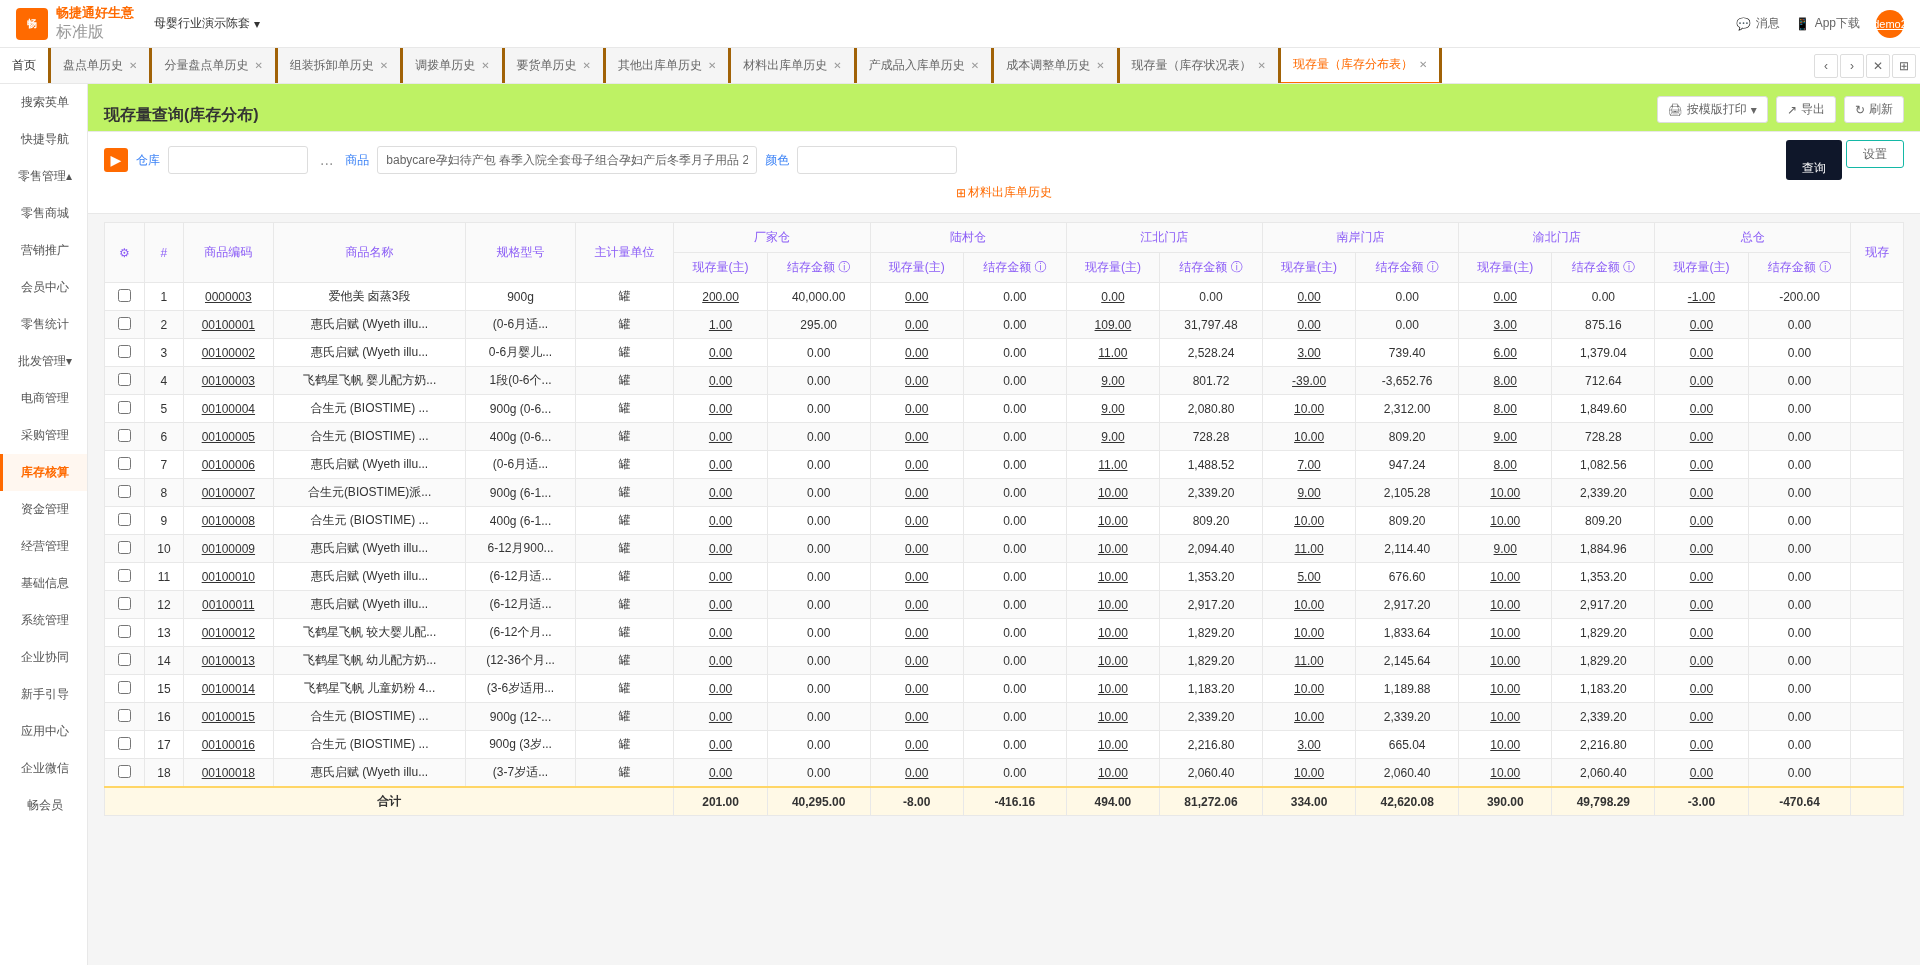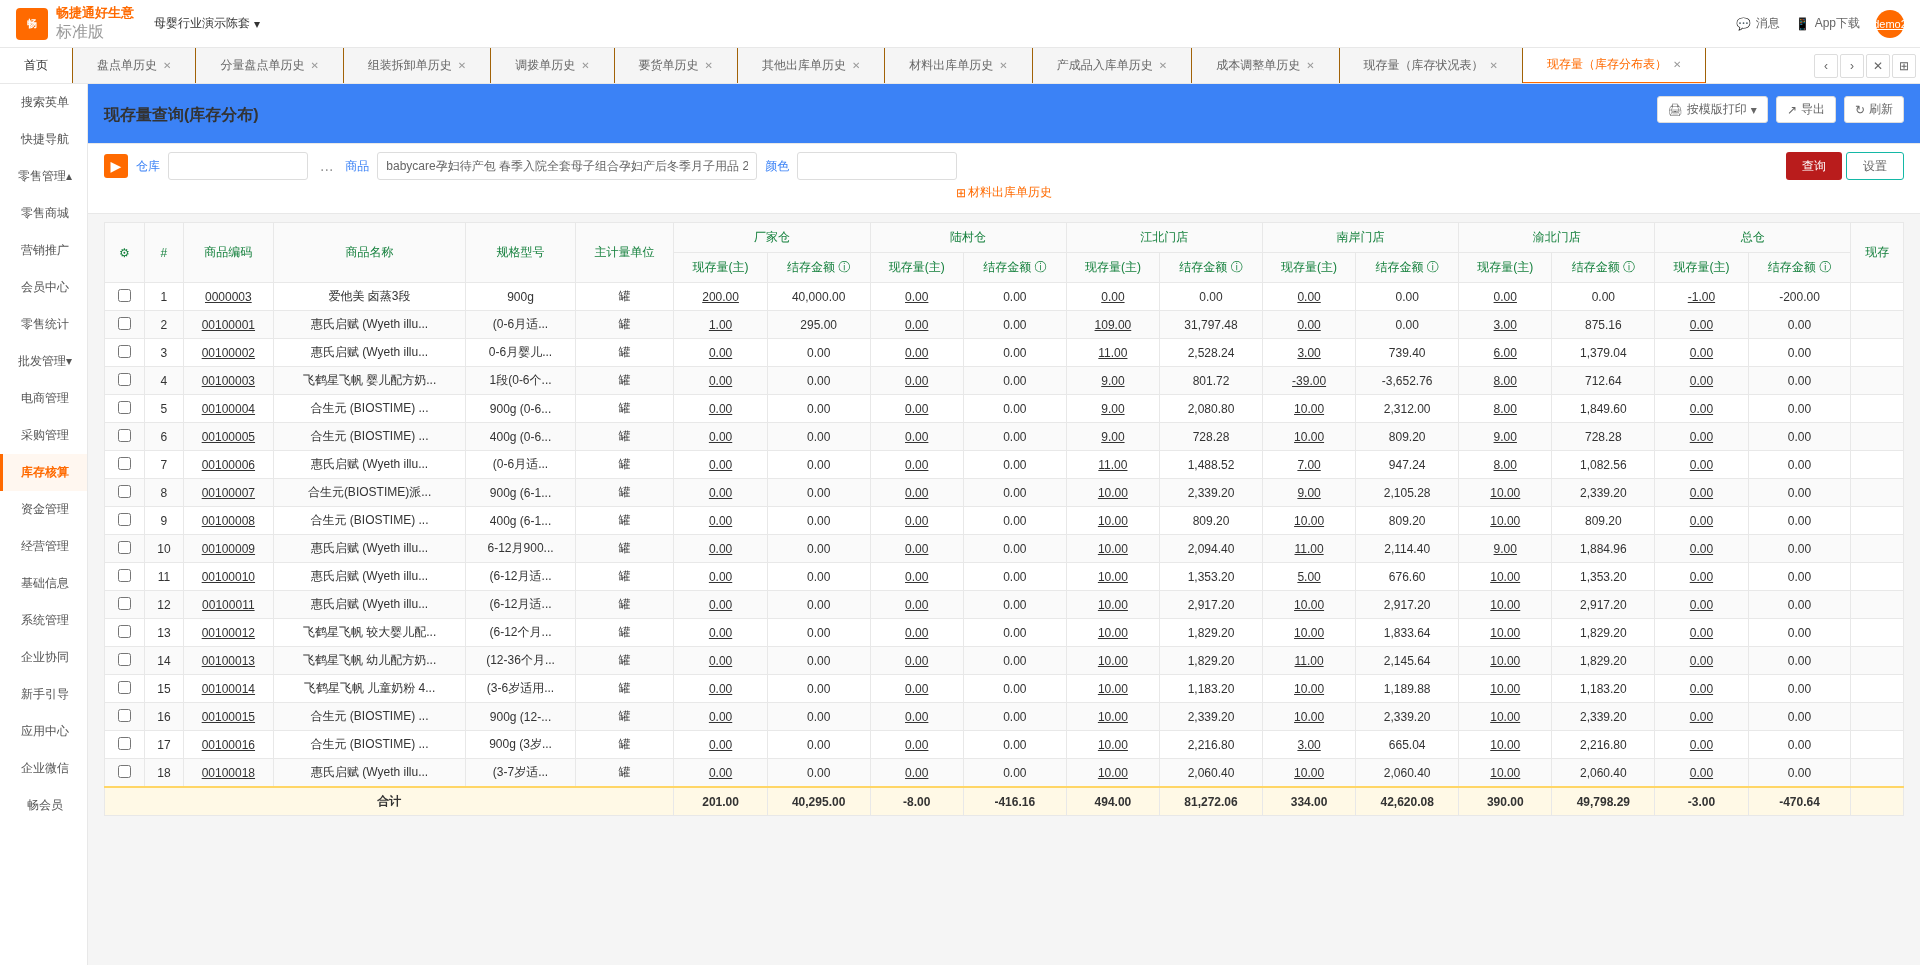--- a/index.html
+++ b/index.html
@@ -59,27 +59,27 @@
     }
     .tabs-container {
       display: flex;
       align-items: center;
       flex: 1;
       overflow: hidden;
       height: 100%;
     }
     .tab-item {
       height: 36px;
-      padding: 0 24px;
+      padding: 0 12px;
       display: flex;
       align-items: center;
       gap: 6px;
       white-space: nowrap;
       cursor: pointer;
-      border-right: 1px solid #a16207;
+      border-right: 3px solid #a16207;
       font-size: 12px;
       color: #666;
       background: #f5f5f5;
     }
     .tab-item.active {
       background: #fff;
       color: #ff6a00;
       border-bottom: 2px solid #ff6a00;
     }
     .tab-home {
@@ -133,22 +133,22 @@
       margin-top: 84px;
       margin-left: 88px;
       padding: 0;
       height: calc(100vh - 84px);
       overflow: auto;
       background: #f5f5f5;
     }
 
     
     .page-header {
-      background: #3b82f6;
-      padding: 12px 16px 12px;
+      background: #bef264;
+      padding: 12px 16px 0;
       border-bottom: 1px solid #e8e8e8;
       display: flex;
       justify-content: space-between;
     }
     .page-title {
       font-size: 16px;
       font-weight: bold;
       color: #333;
     }
     .header-actions {
@@ -206,25 +206,25 @@
       border: 1px solid #ddd;
       border-radius: 3px;
       padding: 4px 8px;
       font-size: 12px;
       height: 28px;
       width: 380px;
       background: #fff;
       color: #666;
     }
     .btn-query {
-      background: #b91c1c;
+      background: #0f172a;
       color: white;
       border: none;
       border-radius: 3px;
-      padding: 5px 16px;
+      padding: 20px 16px;
       font-size: 12px;
       cursor: pointer;
       height: 28px;
     }
     .btn-setting {
       background: #fff;
       color: #666;
       border: 1px solid #14b8a6;
       border-radius: 3px;
       padding: 5px 16px;
@@ -253,21 +253,21 @@
       border-collapse: collapse;
       background: #fff;
       border: 1px solid #e8e8e8;
       font-size: 12px;
     }
     .data-table th {
       background: #fafafa;
       border: 1px solid #e8e8e8;
       padding: 6px 8px;
       text-align: center;
-      color: #15803d;
+      color: #8b5cf6;
       font-weight: normal;
       white-space: nowrap;
     }
     .data-table td {
       border: 1px solid #e8e8e8;
       padding: 5px 8px;
       text-align: center;
       color: #333;
       white-space: nowrap;
     }

